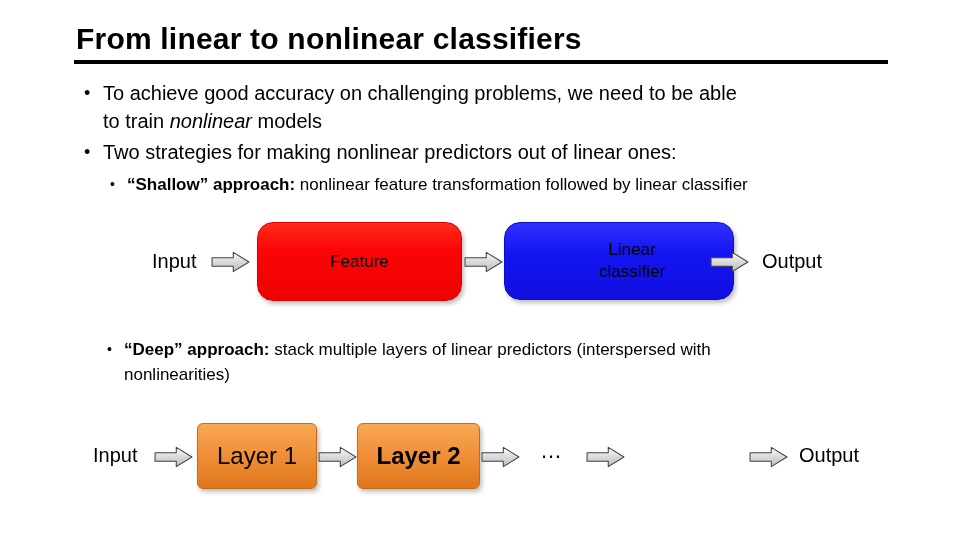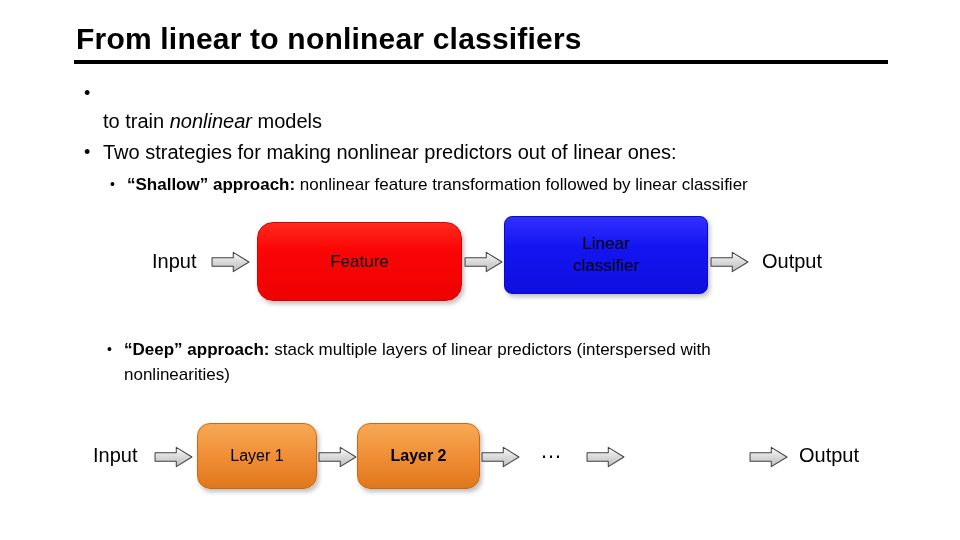--- a/index.html
+++ b/index.html
@@ -29,25 +29,25 @@
 
   .arrow{position:absolute;width:43px;height:24px;}
 
   .box{position:absolute;display:flex;flex-direction:column;align-items:center;justify-content:center;
        text-align:center;color:#000;box-shadow:2px 3px 4px rgba(140,140,140,0.55);}
   .box span{display:block;}
 
   .red-box{left:257px;top:222px;width:203px;height:77px;border-radius:16px;
        background:linear-gradient(180deg,#ff2a1e 0%,#fb0505 35%,#ef0202 100%);
        border:1px solid #d40202;font-size:17px;line-height:22px;}
-  .blue-box{left:504px;top:216px;width:202px;height:76px;border-radius:8px;
+  .blue-box{left:504px;top:222px;width:202px;height:76px;border-radius:16px;
        background:linear-gradient(180deg,#3030ff 0%,#1414f2 40%,#0f0fe0 100%);
-       border:1px solid #0b0bc0;font-size:17px;line-height:22px;}
+       border:1px solid #0b0bc0;font-size:17px;line-height:22px;padding-left:26px;}
 
-  .orange{border-radius:13px;font-size:16px;line-height:20px;
+  .orange{border-radius:6px;font-size:24px;line-height:20px;
        background:linear-gradient(180deg,#f8a855 0%,#f1913a 45%,#e0761a 100%);
        border:1px solid #c86a15;}
   .layer1{left:197px;top:423px;width:118px;height:64px;}
   .layer2{left:357px;top:423px;width:121px;height:64px;font-weight:bold;}
   .layerL{left:627px;top:422px;width:120px;height:65px;}
 
   .ellipsis{position:absolute;left:540px;top:438px;font-size:22px;}
 
   
   .lbl-in1{left:152px;top:251px;}
@@ -81,21 +81,21 @@
   </defs>
 </svg>
 
 <div class="slide">
 
   <h1 class="title">From linear to nonlinear classifiers</h1>
   <div class="title-rule"></div>
 
   <div class="bullet b1">
     <span class="marker">•</span>
-    <p><br>
+    <p><span>To achieve good accuracy on challenging problems, we need to be able</span><br>
       <span>to train </span><i>nonlinear</i><span> models</span></p>
   </div>
 
   <div class="bullet b2">
     <span class="marker">•</span>
     <p>Two strategies for making nonlinear predictors out of linear ones:</p>
   </div>
 
   <div class="bullet sub s1">
     <span class="marker">•</span>

